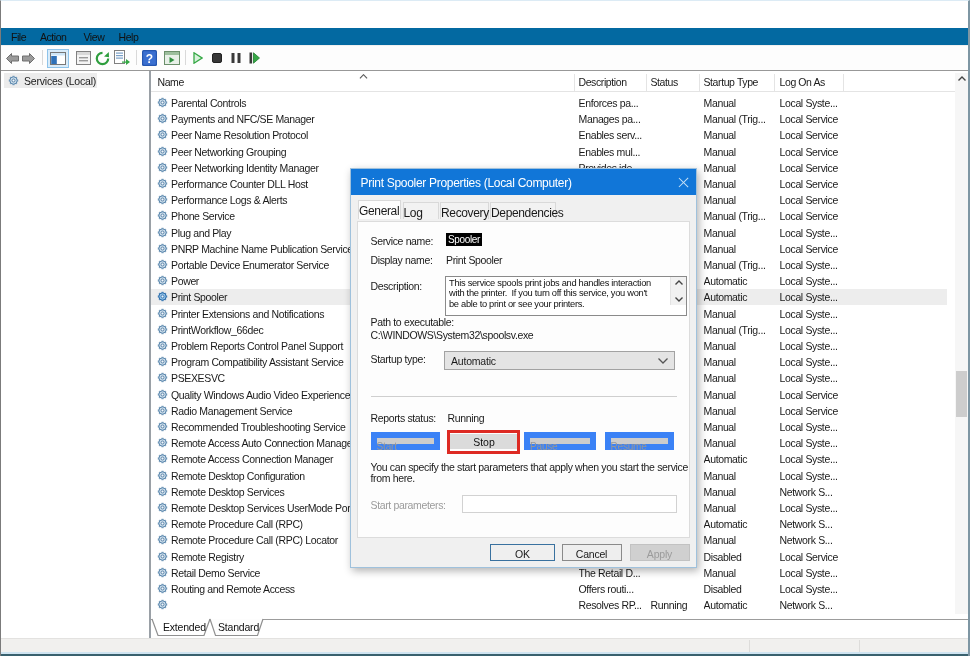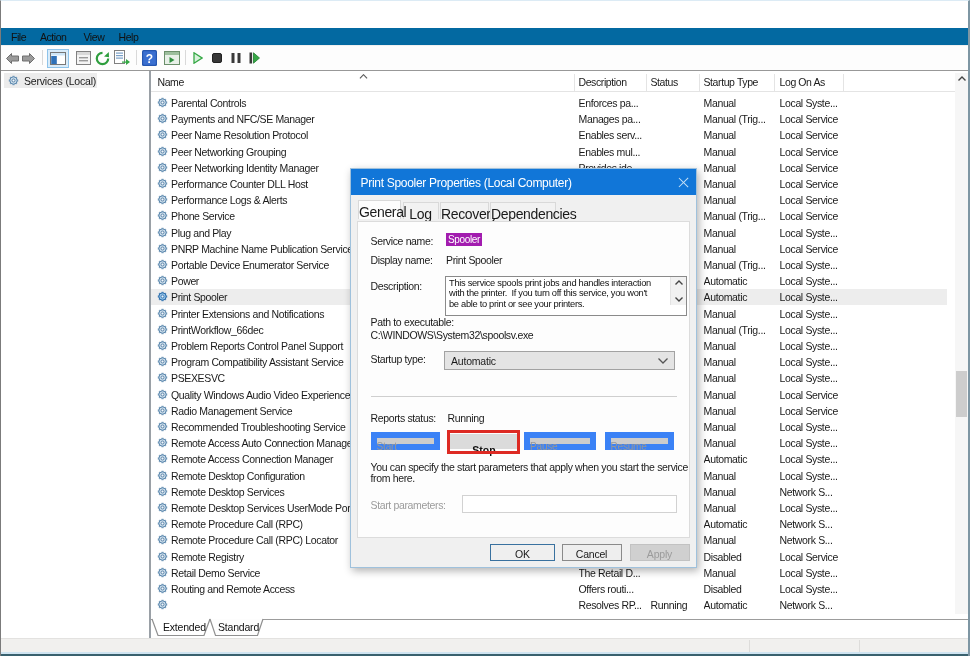--- a/index.html
+++ b/index.html
@@ -49,37 +49,37 @@
 #btmline1{position:absolute;left:0;top:651px;width:100%;height:2px;background:#cfe4f1}
 #btmline2{position:absolute;left:0;top:653px;width:100%;height:3px;background:#39616e}
 
 #dlg{position:absolute;left:350px;top:168px;width:347px;height:400px;background:#f0f0f0;border:1px solid #9fc1dc;box-shadow:2px 3px 8px rgba(0,0,0,.30)}
 #dlgtitle{position:absolute;left:0;top:0;width:100%;height:26px;background:#1176d8}
 #dlgtitle .t{position:absolute;left:9.5px;top:7px;color:#fff;font-size:12px;letter-spacing:-0.3px}
 #dlgx{position:absolute;left:327px;top:7px;width:12px;height:12px}
 #dlgx:before,#dlgx:after{content:"";position:absolute;left:5.3px;top:0px;width:1.3px;height:13px;background:#c9e2f6}
 #dlgx:before{transform:rotate(45deg)}#dlgx:after{transform:rotate(-45deg)}
 #tabrow{position:absolute;left:0;top:31px;width:100%;height:19px}
-.dtab{position:absolute;top:2px;height:17px;background:#f2f2f2;border:1px solid #d9d9d9;border-bottom:none;font-size:14px;letter-spacing:-0.35px;text-align:center}
+.dtab{position:absolute;top:2px;height:17px;background:#f2f2f2;border:1px solid #d9d9d9;border-bottom:none;font-size:12px;letter-spacing:-0.35px;}
 .dtab.active{top:0;height:19px;background:#fdfdfd;z-index:3}
 .dtab span{display:block;margin-top:3px}
 #tabbody{position:absolute;left:6px;top:51.5px;width:333px;height:317px;background:#fdfdfd;border:1px solid #dcdcdc}
 .lbl{position:absolute;font-size:10.5px;letter-spacing:-0.35px;color:#1a1a1a;white-space:nowrap}
 .lbl.gray{color:#9b9b9b}
-#selname{position:absolute;background:#a21caf;color:#fff}
+#selname{position:absolute;background:#000000;color:#fff}
 #dscbox{position:absolute;left:87px;top:54.5px;width:242px;height:40px;border:1px solid #8a8a8a;background:#fff;overflow:hidden}
 #dscbox .txt{position:absolute;left:3px;top:1px;width:219px;font-size:9.3px;letter-spacing:-0.3px;line-height:10.3px;color:#111}
 #dscsb{position:absolute;right:0;top:0;width:16px;height:27.5px;background:#f1f1f1;border-left:1px solid #e3e3e3}
 #dropdown{position:absolute;left:86px;top:129.5px;width:230.5px;height:18.5px;background:#e4e4e4;border:1px solid #a2a2a2}
 #dropdown .v{position:absolute;left:6px;top:3px;font-size:10.5px;letter-spacing:-0.2px}
 #sepline{position:absolute;left:12.6px;top:174.5px;width:306px;height:1px;background:#cfcfcf}
 .dbtn{position:absolute;top:210.5px;height:18.4px;background:#cccccc;border:6px solid #3b82f6;color:#979797;font-size:10px;letter-spacing:-0.2px;text-align:left}
 .dbtn span{display:block;margin-top:3.2px}
 #stopbtn{position:absolute;left:92px;top:212px;width:68px;height:15.5px;background:#dbdbdb;color:#111;font-size:10.5px;text-align:center}
-#stopbtn span{display:block;margin-top:10px;font-weight:700}
+#stopbtn span{display:block;margin-top:2px;font-weight:400}
 #redrect{position:absolute;left:89px;top:208.5px;width:72.5px;height:23.5px;border:3px solid #dd2a23;z-index:5}
 #parm{position:absolute;left:104px;top:273.9px;width:214.6px;height:17.3px;background:#fff;border:1px solid #d2d2d2}
 #dlgfoot{position:absolute;left:0;top:369px;width:100%;height:31px}
 .fbtn{position:absolute;top:6px;height:17px;background:#eeeeee;border:1px solid #8a8a8a;font-size:10.5px;letter-spacing:-0.2px;text-align:center}
 .fbtn span{display:block;margin-top:2.5px}
 #okbtn{left:139px;width:65px;border:1.6px solid #39719f;background:#efefef}
 #cancelbtn{left:210.5px;width:60px}
 #applybtn{left:278.5px;width:60px;background:#d0d0d0;border:1px solid #c2c2c2;color:#9b9b9b}
 </style></head>
 <body>

